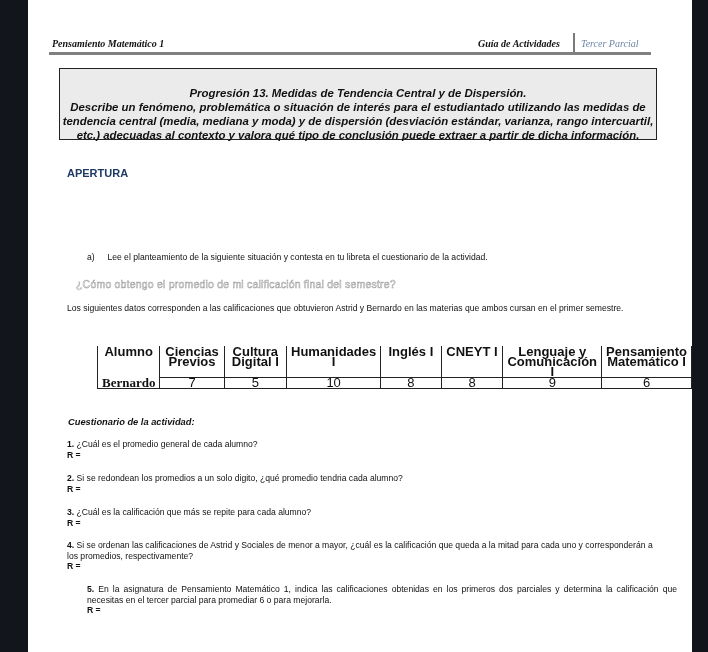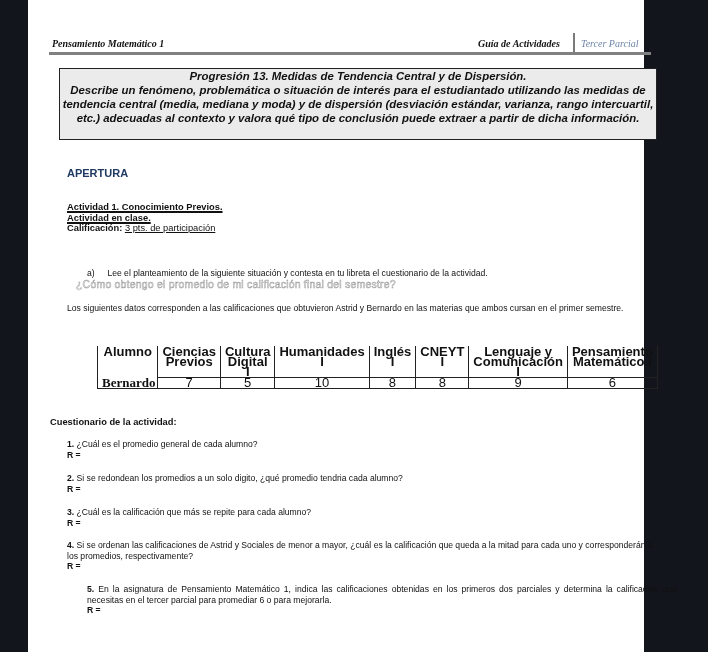--- a/index.html
+++ b/index.html
@@ -4,21 +4,21 @@
 <style>
   html, body { margin: 0; padding: 0; }
   body {
     width: 708px; height: 652px; overflow: hidden;
     background: #13151c;
     position: relative;
     font-family: "Liberation Sans", sans-serif;
     color: #111;
   }
   .page {
-    position: absolute; left: 28px; top: 0; width: 616px; height: 652px;
+    position: absolute; left: 28px; top: 0; width: 664px; height: 652px;
     background: #ffffff;
   }
   .hdr-title {
     position: absolute; left: 24px; top: 38px;
     font-family: "Liberation Serif", serif; font-style: italic; font-weight: bold;
     font-size: 10px; color: #111;
   }
   .hdr-guide {
     position: absolute; left: 450px; top: 38px;
     font-family: "Liberation Serif", serif; font-style: italic; font-weight: bold;
@@ -34,32 +34,32 @@
   }
   .hdr-rule {
     position: absolute; left: 21px; top: 52px; width: 602px; height: 3px; background: #808080;
   }
   
   .prog {
     position: absolute; left: 31px; top: 68px; width: 598px; height: 72px;
     background: #ebebeb; border: 1.5px solid #222;
     font-style: italic; font-weight: bold; font-size: 11.4px; line-height: 14px;
     text-align: center; color: #111;
-    box-sizing: border-box; padding-top: 0;
+    box-sizing: border-box; padding-top: 17px;
   }
   
   .apertura {
     position: absolute; left: 39px; top: 167px;
     font-weight: bold; font-size: 11px; color: #1f3a63;
   }
   .act1 { position: absolute; left: 39px; top: 202px; font-size: 9.3px; font-weight: bold; line-height: 10.5px; }
   .act1 .u { text-decoration: underline; text-decoration-thickness: 1.5px; }
   .act1 .cal-val { font-weight: normal; text-decoration: underline; }
   .item-a {
-    position: absolute; left: 59px; top: 268px; font-size: 8.6px;
+    position: absolute; left: 59px; top: 252px; font-size: 8.6px;
   }
   .item-a .lbl { display: inline-block; width: 18px; }
   .question-title {
     position: absolute; left: 48px; top: 278px; font-size: 10.5px;
     color: #ffffff; -webkit-text-stroke: 0.5px #9a9a9a; letter-spacing: 0.2px;
   }
   .intro {
     position: absolute; left: 39px; top: 303px; width: 590px;
     font-size: 8.6px; line-height: 11px;
   }
@@ -78,21 +78,21 @@
   }
   table.grades td.name {
     text-align: left; font-weight: bold; border-top: none; border-right: 1.2px solid #222;
     border-bottom: none; padding-left: 4px;
   }
   table.grades tr.r-last td.name { border-bottom: 1.2px solid #222; font-family: Liberation Serif, serif; }
   .c0 { width: 54px; } .c1 { width: 56px; } .c2 { width: 56px; }
   .c3 { width: 66px; } .c4 { width: 56px; } .c5 { width: 56px; }
   .c6 { width: 74px; } .c7 { width: 72px; }
   
-  .quiz-title { position: absolute; left: 22px; top: 417px; font-weight: bold; font-size: 9.3px; }
+  .quiz-title { position: absolute; left: 40px; top: 417px; font-weight: bold; font-size: 9.3px; font-style: italic; }
   .q { position: absolute; left: 39px; width: 590px; font-size: 8.6px; line-height: 10.5px; }
   .q .num { font-weight: bold; }
   .q .ans { font-weight: bold; display: block; }
   .q.justify { text-align: justify; margin-left: 20px; }
 </style>
 </head>
 <body>
 
 <div class="page">
 
@@ -102,28 +102,20 @@
   <span class="hdr-partial">Tercer Parcial</span>
   <div class="hdr-rule"></div>
 
   <div class="prog">
     <div>Progresión 13. Medidas de Tendencia Central y de Dispersión.</div>
     <div>Describe un fenómeno, problemática o situación de interés para el estudiantado utilizando las medidas de tendencia central (media, mediana y moda) y de dispersión (desviación estándar, varianza, rango intercuartil, etc.) adecuadas al contexto y valora qué tipo de conclusión puede extraer a partir de dicha información.</div>
   </div>
 
   <div class="apertura">APERTURA</div>
 
-  <div class="act1">
-    <div class="u">Actividad 1. Conocimiento Previos.</div>
-    <div class="u">Actividad en clase.</div>
-    <div>
-      <span>Calificación:</span>
-      <span class="cal-val">3 pts. de participación</span>
-    </div>
-  </div>
 
   <div class="item-a">
     <span class="lbl">a)</span>
     <span>Lee el planteamiento de la siguiente situación y contesta en tu libreta el cuestionario de la actividad.</span>
   </div>
 
   <div class="question-title">¿Cómo obtengo el promedio de mi calificación final del semestre?</div>
 
   <div class="intro">Los siguientes datos corresponden a las calificaciones que obtuvieron Astrid y Bernardo en las materias que ambos cursan en el primer semestre.</div>
 

